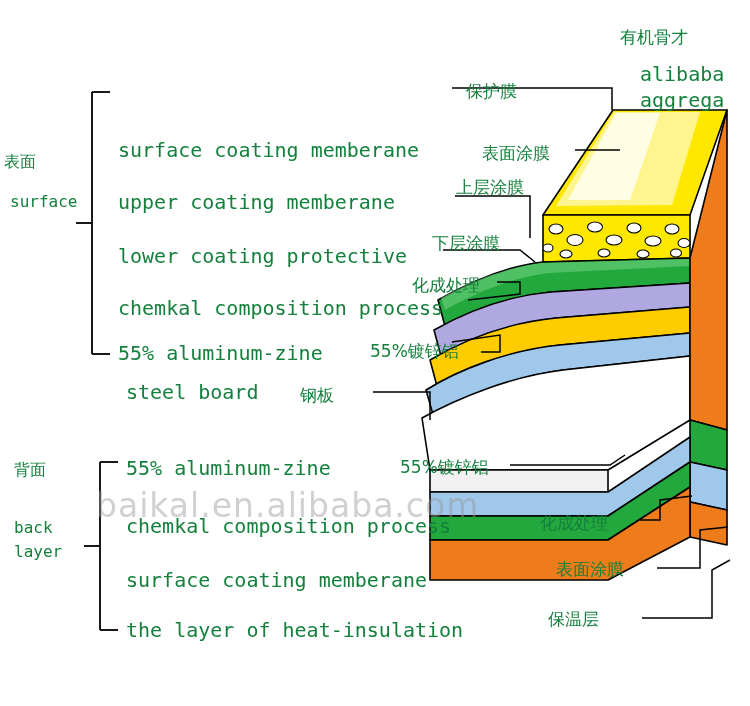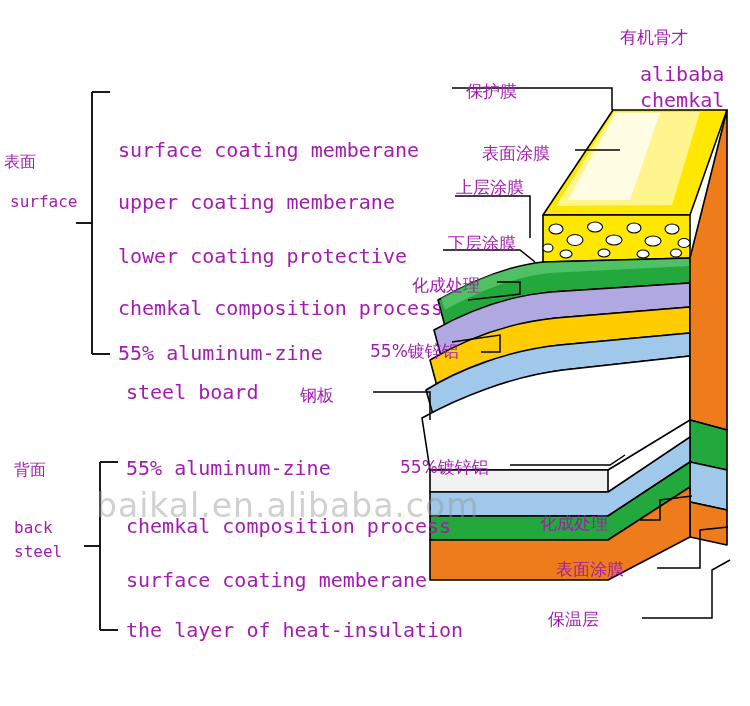--- a/index.html
+++ b/index.html
@@ -18,21 +18,21 @@
   .svg-layer {
     position: absolute;
     left: 0;
     top: 0;
     width: 750px;
     height: 706px;
   }
   .lbl {
     position: absolute;
     white-space: nowrap;
-    color: #a21caf;
+    color: #15803d;
     font-family: "DejaVu Sans Mono", monospace;
     letter-spacing: 0px;
   }
   .en {
     font-size: 20px;
   }
   .cn {
     font-family: "DejaVu Sans", sans-serif;
     font-size: 17px;
   }
@@ -146,36 +146,36 @@
 
       <path d="M642,618 L712,618 L712,570 L730,560"></path>
     </g>
   </svg>
 
   <div class="lbl side-cn" style="left:4px; top:152px;">表面</div>
   <div class="lbl side-en" style="left:10px; top:192px;">surface</div>
 
   <div class="lbl side-cn" style="left:14px; top:460px;">背面</div>
   <div class="lbl side-en" style="left:14px; top:518px;">back</div>
-  <div class="lbl side-en" style="left:14px; top:542px;">steel</div>
+  <div class="lbl side-en" style="left:14px; top:542px;">layer</div>
 
   <div class="lbl cn" style="left:620px; top:26px;">有机骨才</div>
   <div class="lbl en" style="left:640px; top:62px;">alibaba</div>
-  <div class="lbl en" style="left:640px; top:88px;">chemkal</div>
+  <div class="lbl en" style="left:640px; top:88px;">aggrega</div>
 
   <div class="lbl cn" style="left:466px; top:80px;">保护膜</div>
 
   <div class="lbl en" style="left:118px; top:138px;">surface coating memberane</div>
   <div class="lbl cn" style="left:482px; top:142px;">表面涂膜</div>
 
   <div class="lbl en" style="left:118px; top:190px;">upper coating memberane</div>
   <div class="lbl cn" style="left:456px; top:176px;">上层涂膜</div>
 
   <div class="lbl en" style="left:118px; top:244px;">lower coating protective</div>
-  <div class="lbl cn" style="left:448px; top:232px;">下层涂膜</div>
+  <div class="lbl cn" style="left:432px; top:232px;">下层涂膜</div>
 
   <div class="lbl en" style="left:118px; top:296px;">chemkal composition process</div>
   <div class="lbl cn" style="left:412px; top:274px;">化成处理</div>
 
   <div class="lbl en" style="left:118px; top:341px;">55% aluminum-zine</div>
   <div class="lbl cn" style="left:370px; top:340px;">55%镀锌铝</div>
 
   <div class="lbl en" style="left:126px; top:380px;">steel board</div>
   <div class="lbl cn" style="left:300px; top:384px;">钢板</div>
 

